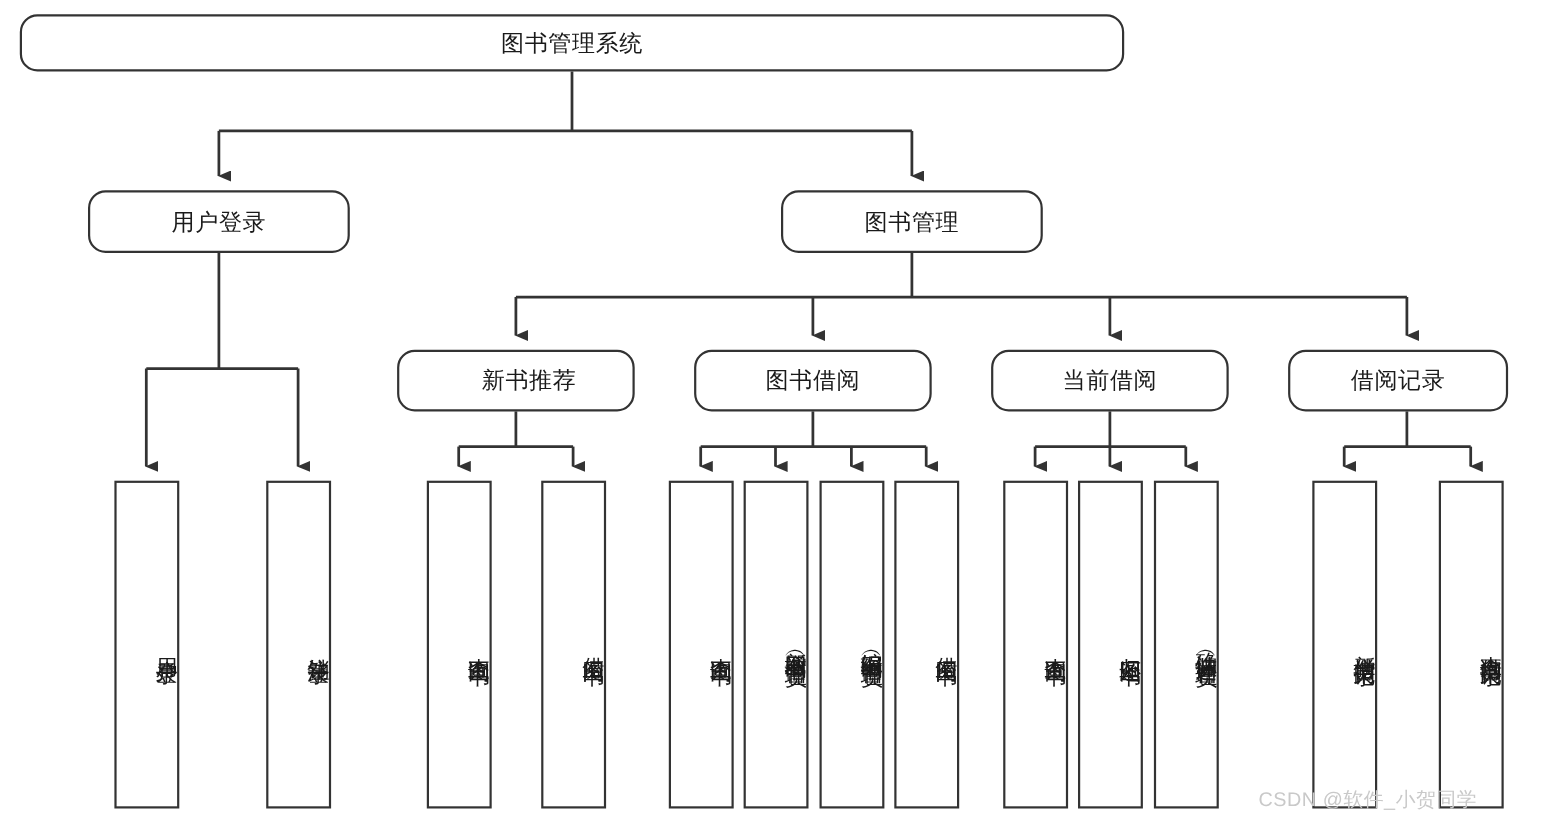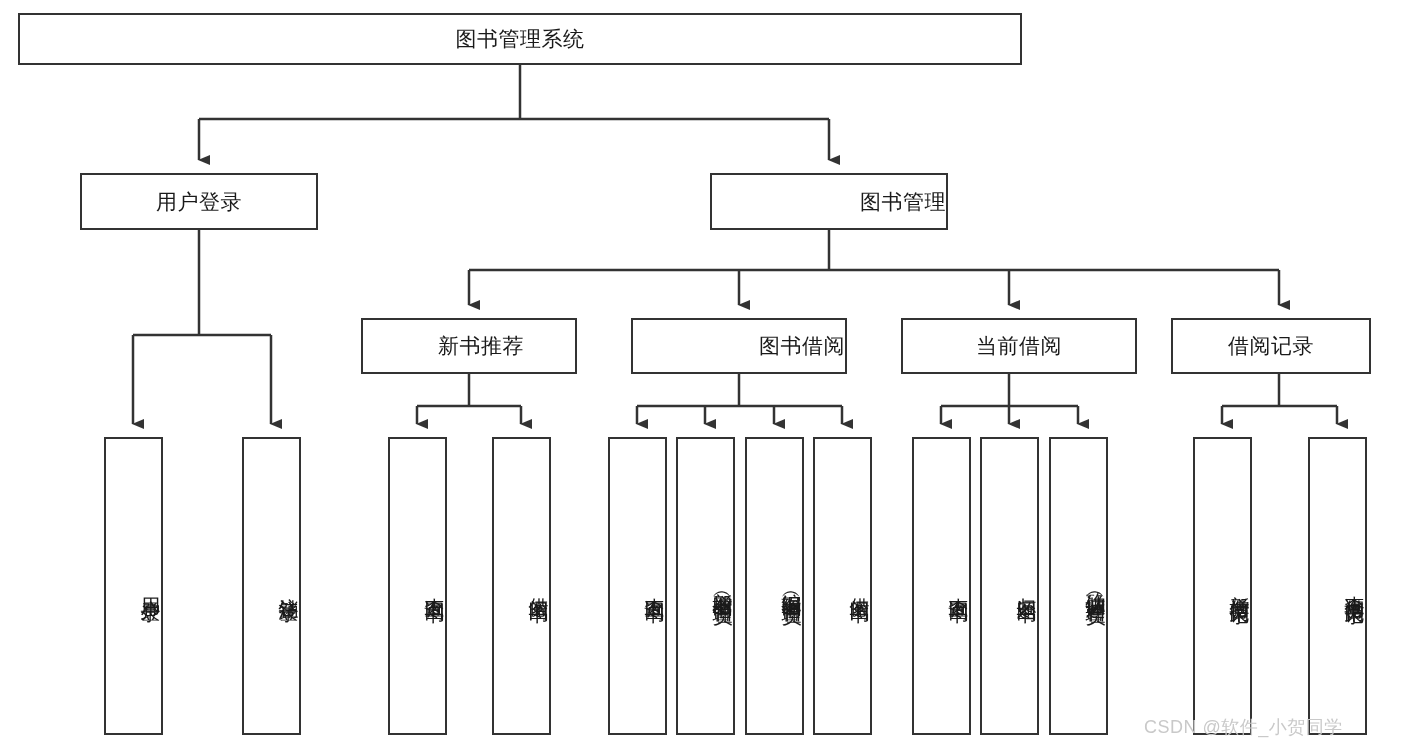--- a/index.html
+++ b/index.html
@@ -31,20 +31,21 @@
     background: #ffffff;
     display: flex;
     align-items: center;
     justify-content: center;
     color: #1a1a1a;
   }
   .node-h {
     font-size: 21px;
     letter-spacing: 0.5px;
     white-space: nowrap;
+    border-radius: 16px;
   }
   .node-v {
     writing-mode: vertical-rl;
     text-orientation: upright;
     font-size: 20px;
     line-height: 1.05;
     letter-spacing: 2px;
     padding-top: 4px;
     padding-bottom: 4px;
     align-items: flex-start;
@@ -114,31 +115,31 @@
     </g>
   </svg>
 
   <div class="node node-h" style="left:18px; top:13px; width:1004px; height:52px;">
     <span>图书管理系统</span>
   </div>
 
   <div class="node node-h" style="left:80px; top:173px; width:238px; height:57px;">
     <span>用户登录</span>
   </div>
-  <div class="node node-h" style="left:710px; top:173px; width:238px; height:57px;justify-content:flex-end;">
+  <div class="node node-h" style="left:710px; top:173px; width:238px; height:57px;">
     <span>图书管理</span>
   </div>
 
   <div class="node node-h" style="left:361px; top:318px; width:216px; height:56px;padding-left:24px;">
     <span>新书推荐</span>
   </div>
-  <div class="node node-h" style="left:631px; top:318px; width:216px; height:56px;justify-content:flex-end;">
+  <div class="node node-h" style="left:631px; top:318px; width:216px; height:56px;">
     <span>图书借阅</span>
   </div>
-  <div class="node node-h" style="left:901px; top:318px; width:236px; height:56px;">
+  <div class="node node-h" style="left:901px; top:318px; width:216px; height:56px;">
     <span>当前借阅</span>
   </div>
   <div class="node node-h" style="left:1171px; top:318px; width:200px; height:56px;">
     <span>借阅记录</span>
   </div>
 
   <div class="node node-v" style="left:104px; top:437px; width:59px; height:298px;">
     <span>用户登录</span>
   </div>
   <div class="node node-v" style="left:242px; top:437px; width:59px; height:298px;">

